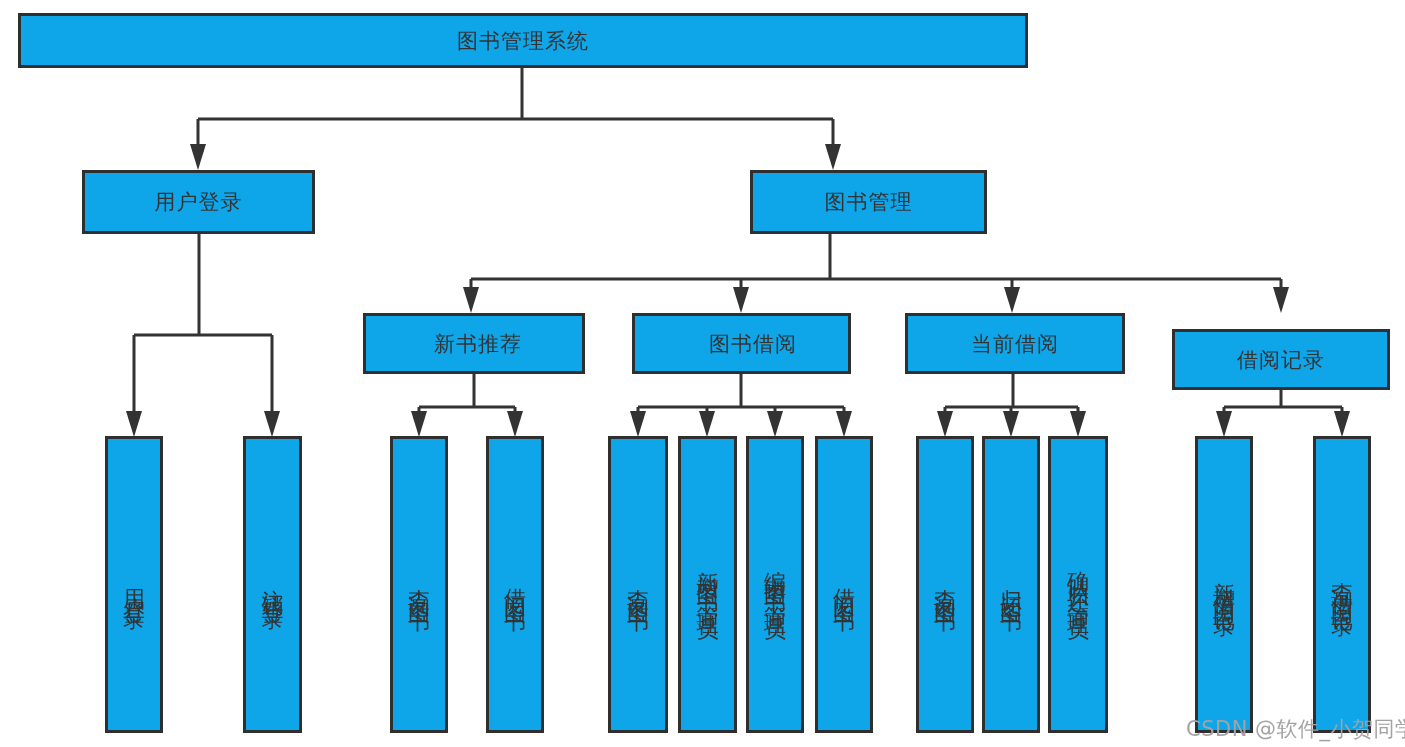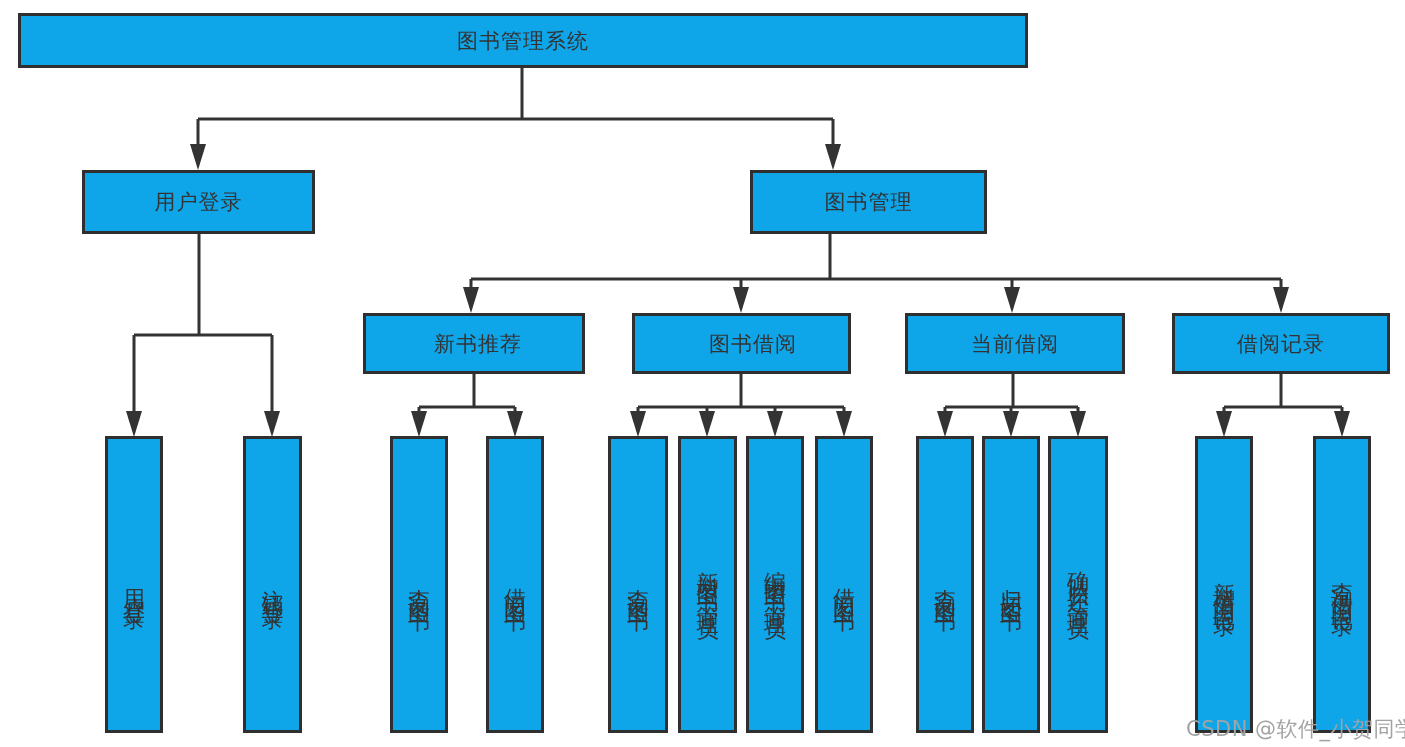--- a/index.html
+++ b/index.html
@@ -111,21 +111,21 @@
 
   <div class="node" style="left:363px;top:313px;width:222px;height:61px;padding-left:8px;">
     <span class="hlabel">新书推荐</span>
   </div>
   <div class="node" style="left:632px;top:313px;width:219px;height:61px;padding-left:23px;">
     <span class="hlabel">图书借阅</span>
   </div>
   <div class="node" style="left:905px;top:313px;width:220px;height:61px;">
     <span class="hlabel">当前借阅</span>
   </div>
-  <div class="node" style="left:1172px;top:313px;width:218px;height:61px;">
+  <div class="node" style="left:1172px;top:329px;width:218px;height:61px;">
     <span class="hlabel">借阅记录</span>
   </div>
 
   <div class="node" style="left:105px;top:436px;width:58px;height:297px;">
     <span class="vtext">用户登录</span>
   </div>
   <div class="node" style="left:243px;top:436px;width:59px;height:297px;">
     <span class="vtext">注销登录</span>
   </div>
 

